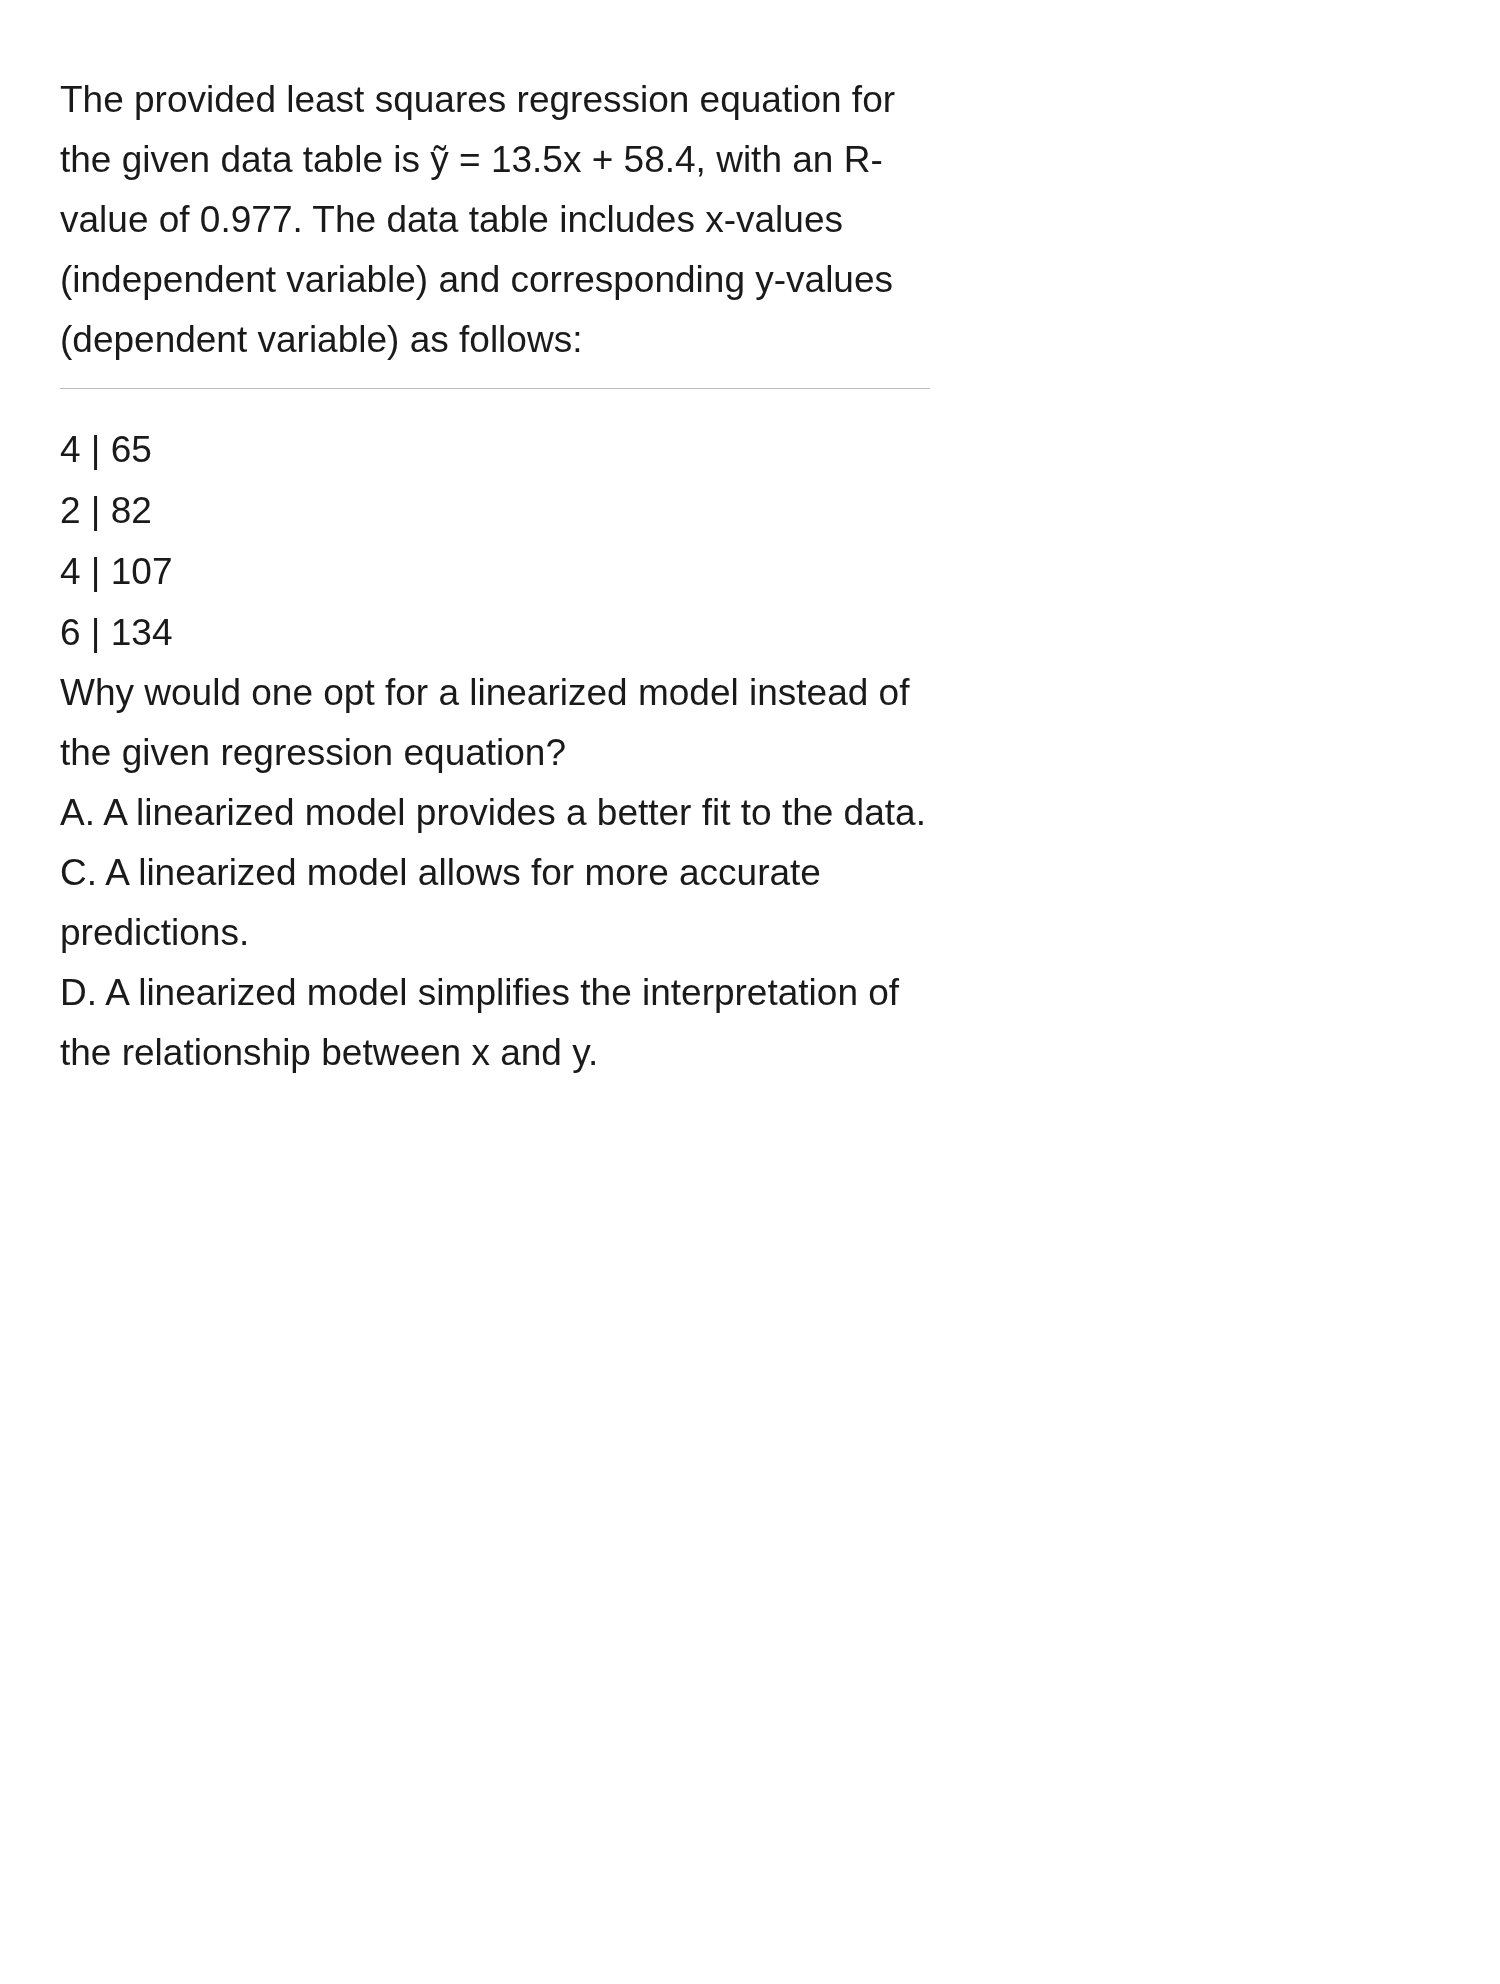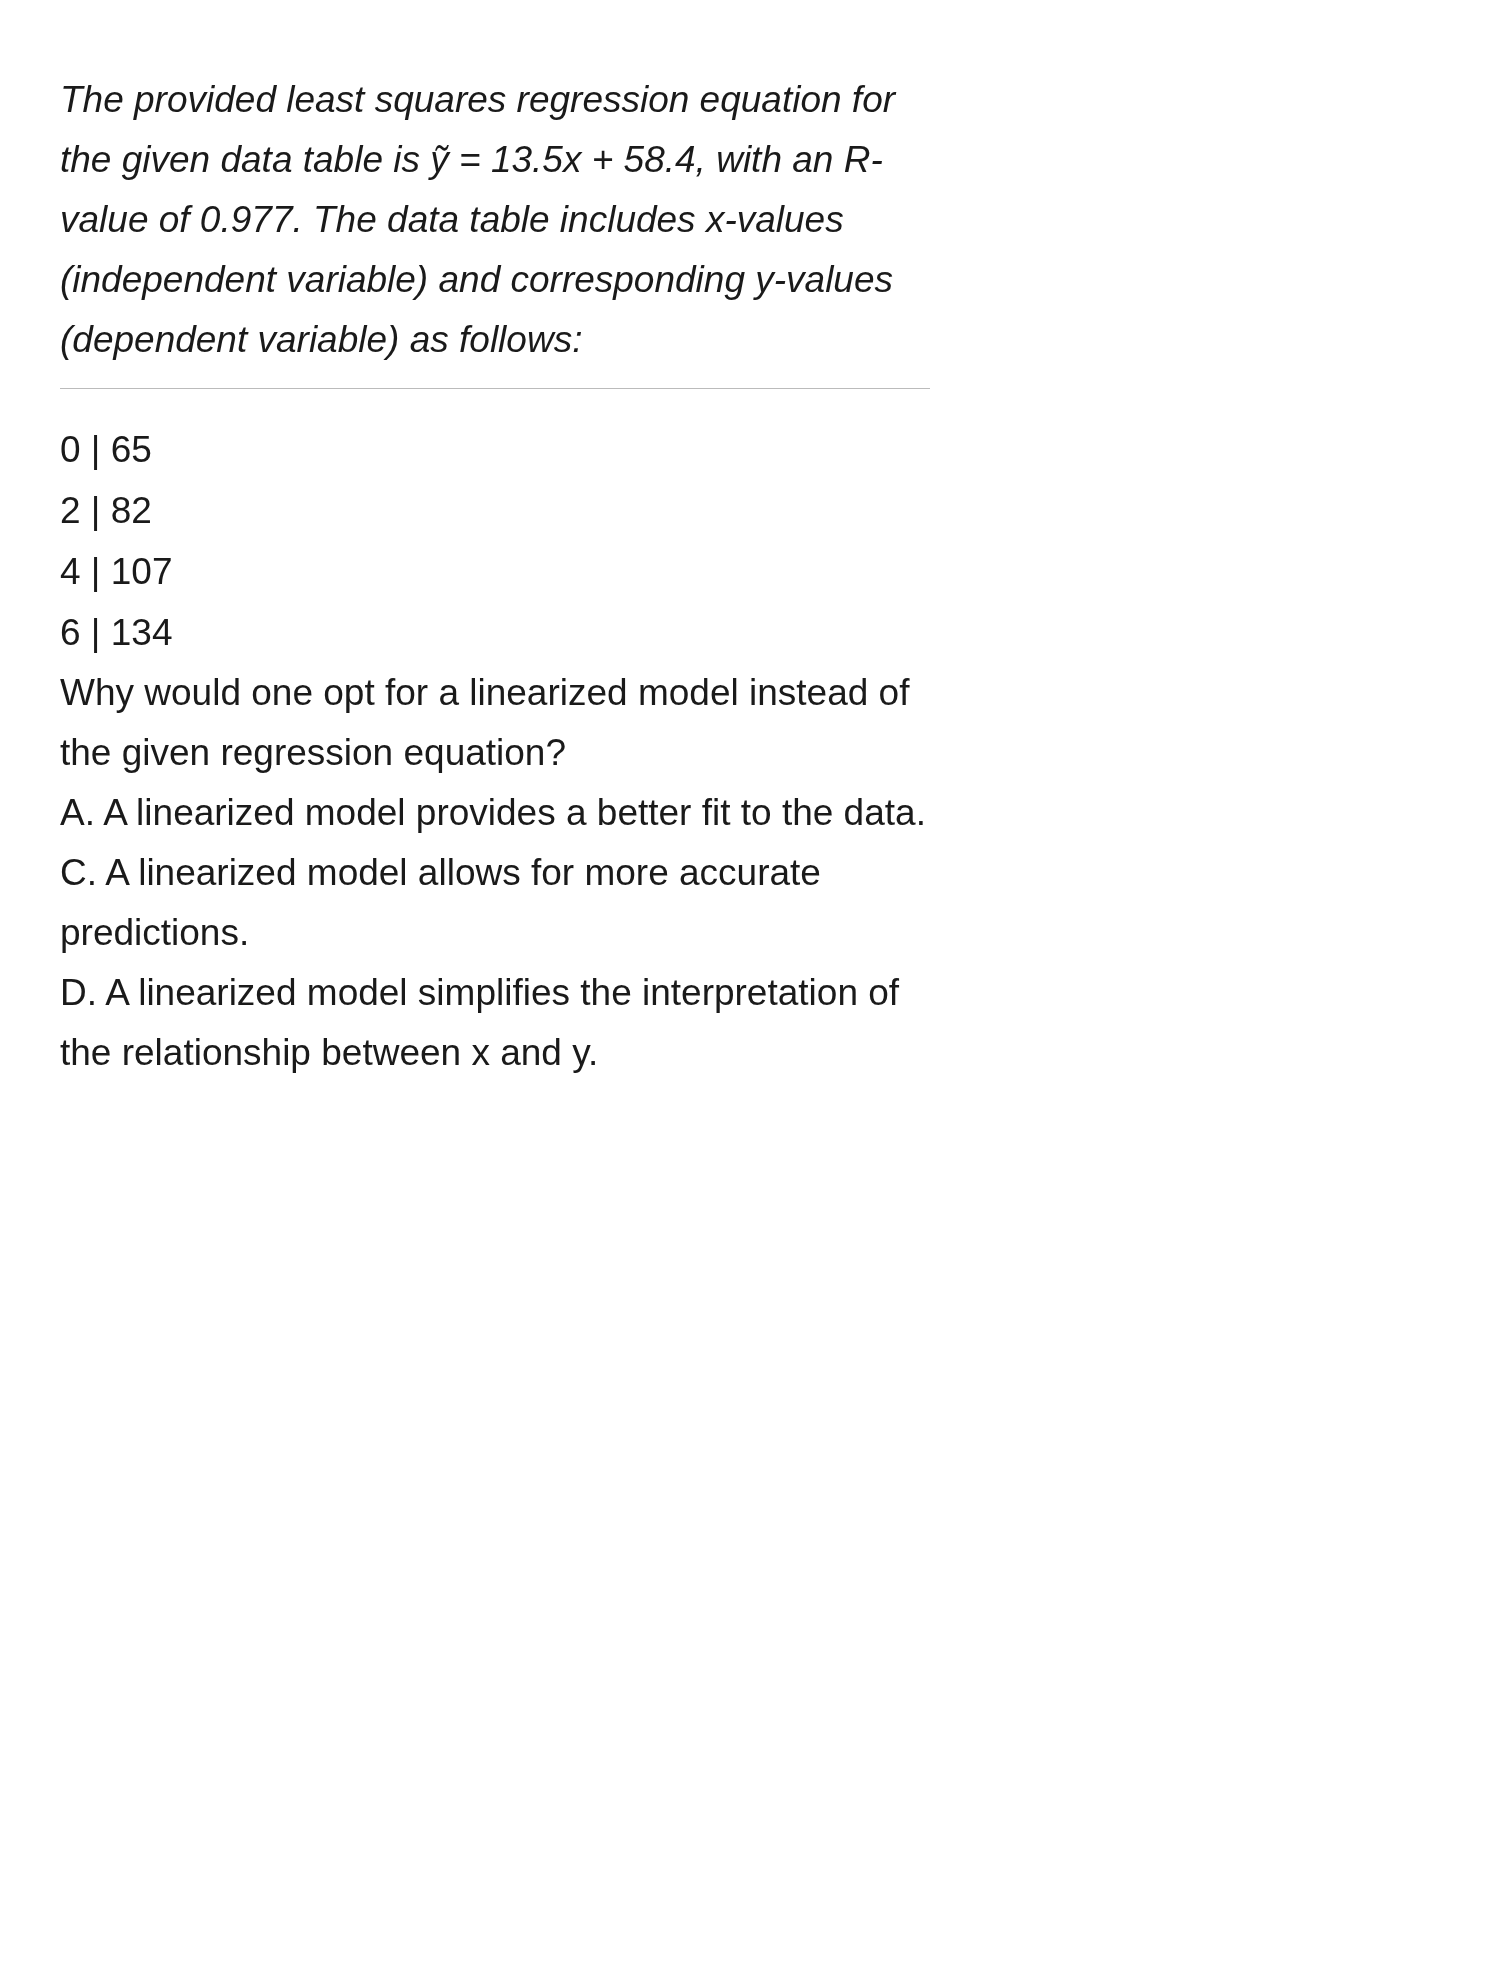--- a/index.html
+++ b/index.html
@@ -15,21 +15,20 @@
       height: 1984px;
       padding: 70px 60px;
       font-size: 37px;
       line-height: 1.62;
     }
     .content {
       max-width: 870px;
     }
     .intro-text {
       margin-bottom: 0;
-      font-style: italic;
     }
     .table-header {
       margin-top: 0;
     }
     hr.divider {
       border: none;
       border-top: 1px solid #bbb;
       margin-top: 18px;
       margin-bottom: 30px;
     }
@@ -46,21 +45,21 @@
       margin-top: 0;
     }
   </style>
 </head>
 <body>
 
 <div class="content">
   <p class="intro-text">The provided least squares regression equation for the given data table is ỹ = 13.5x + 58.4, with an R-value of 0.977. The data table includes x-values (independent variable) and corresponding y-values (dependent variable) as follows:</p>
   <hr class="divider">
   <div class="data-rows">
-    <div class="data-row">0 | 65</div>
+    <div class="data-row">4 | 65</div>
     <div class="data-row">2 | 82</div>
     <div class="data-row">4 | 107</div>
     <div class="data-row">6 | 134</div>
   </div>
   <p class="question">Why would one opt for a linearized model instead of the given regression equation?</p>
   <p class="option">A. A linearized model provides a better fit to the data.</p>
   <p class="option">C. A linearized model allows for more accurate predictions.</p>
   <p class="option">D. A linearized model simplifies the interpretation of the relationship between x and y.</p>
 </div>
 

